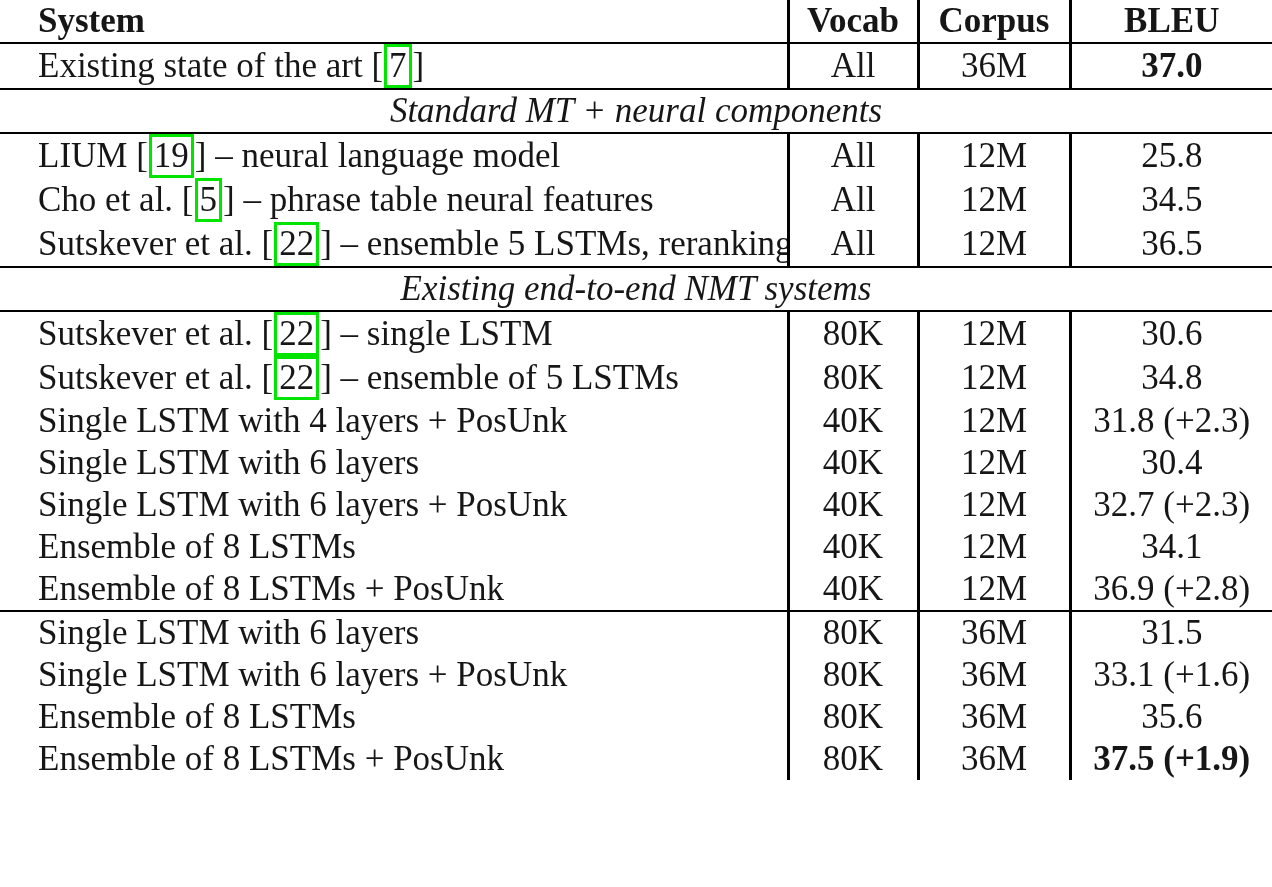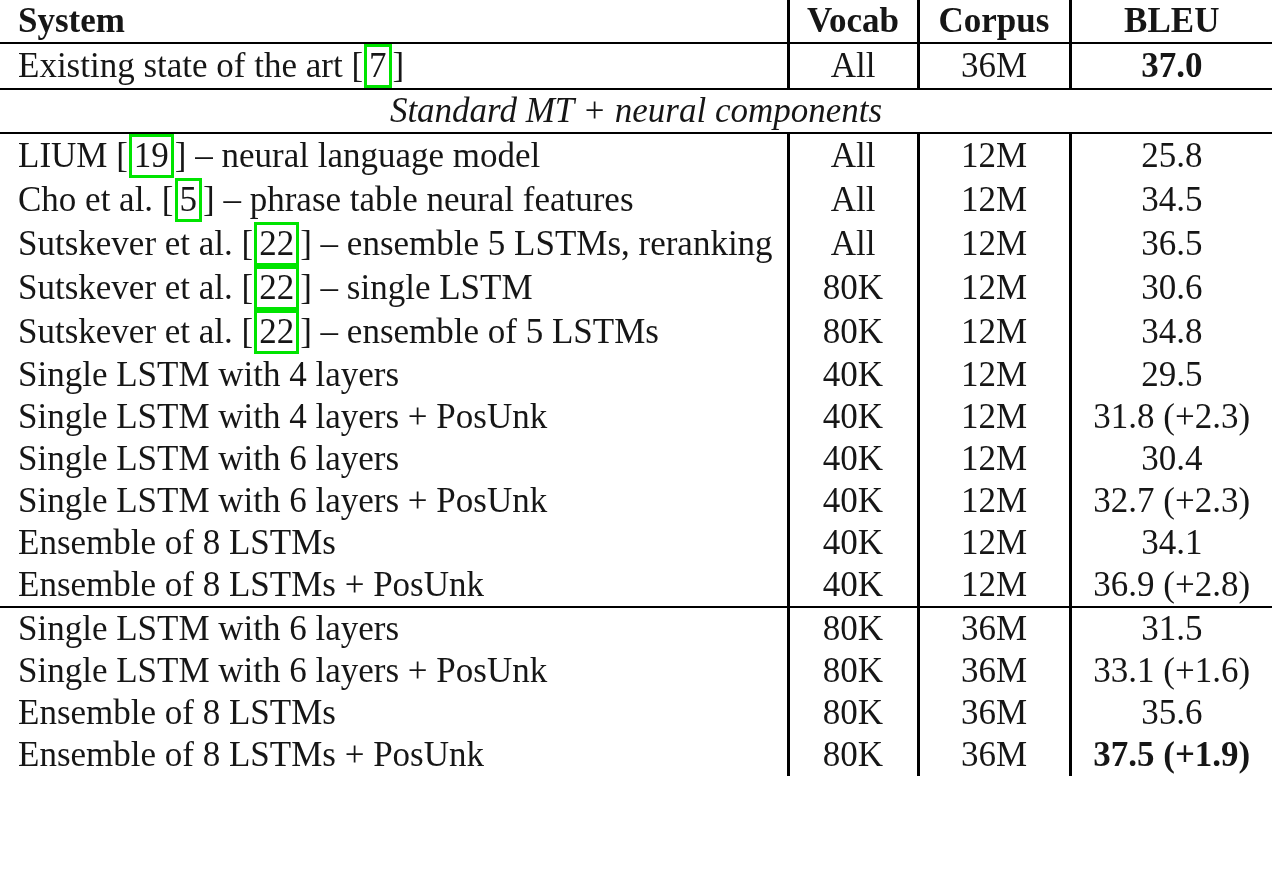--- a/index.html
+++ b/index.html
@@ -21,21 +21,21 @@
   .paper-table th, .paper-table td {
     height: 42px;
     padding: 0;
     line-height: 42px;
     vertical-align: middle;
     white-space: nowrap;
     overflow: hidden;
   }
   th.col-system, td.col-system {
     text-align: left;
-    padding-left: 18px;
+    padding-left: 38px;
     padding-right: 6px;
   }
   th.col-vocab, td.col-vocab,
   th.col-corpus, td.col-corpus,
   th.col-bleu, td.col-bleu {
     text-align: center;
     border-left: 3px solid #000000;
   }
   thead th {
     font-weight: bold;
@@ -100,37 +100,34 @@
         <td class="col-vocab">All</td>
         <td class="col-corpus">12M</td>
         <td class="col-bleu">34.5</td>
       </tr>
       <tr class="data-row">
         <td class="col-system"><span>Sutskever et al. [</span><span class="cite" style="border-color: rgb(0, 228, 0);">22</span><span>] – ensemble 5 LSTMs, reranking</span></td>
         <td class="col-vocab">All</td>
         <td class="col-corpus">12M</td>
         <td class="col-bleu">36.5</td>
       </tr>
+      <tr class="section-row">
+        <td colspan="4">Existing end-to-end NMT systems</td>
+      </tr>
       <tr class="data-row">
         <td class="col-system"><span>Sutskever et al. [</span><span class="cite" style="border-color: rgb(0, 228, 0);">22</span><span>] – single LSTM</span></td>
         <td class="col-vocab">80K</td>
         <td class="col-corpus">12M</td>
         <td class="col-bleu">30.6</td>
       </tr>
       <tr class="data-row">
         <td class="col-system"><span>Sutskever et al. [</span><span class="cite" style="border-color: rgb(0, 228, 0);">22</span><span>] – ensemble of 5 LSTMs</span></td>
         <td class="col-vocab">80K</td>
         <td class="col-corpus">12M</td>
         <td class="col-bleu">34.8</td>
-      </tr>
-      <tr class="data-row">
-        <td class="col-system"><span>Single LSTM with 4 layers</span></td>
-        <td class="col-vocab">40K</td>
-        <td class="col-corpus">12M</td>
-        <td class="col-bleu">29.5</td>
       </tr>
       <tr class="data-row">
         <td class="col-system"><span>Single LSTM with 4 layers + PosUnk</span></td>
         <td class="col-vocab">40K</td>
         <td class="col-corpus">12M</td>
         <td class="col-bleu">31.8 (+2.3)</td>
       </tr>
       <tr class="data-row">
         <td class="col-system"><span>Single LSTM with 6 layers</span></td>
         <td class="col-vocab">40K</td>

